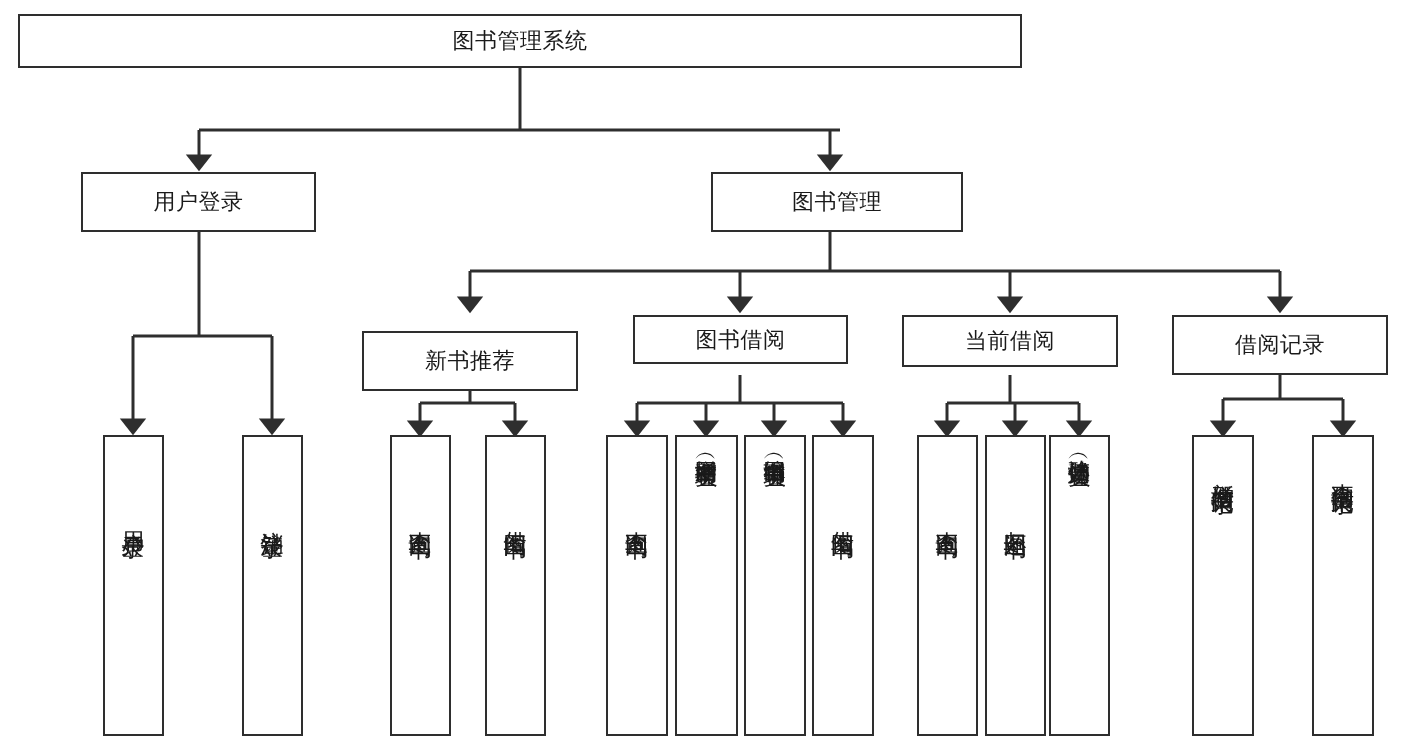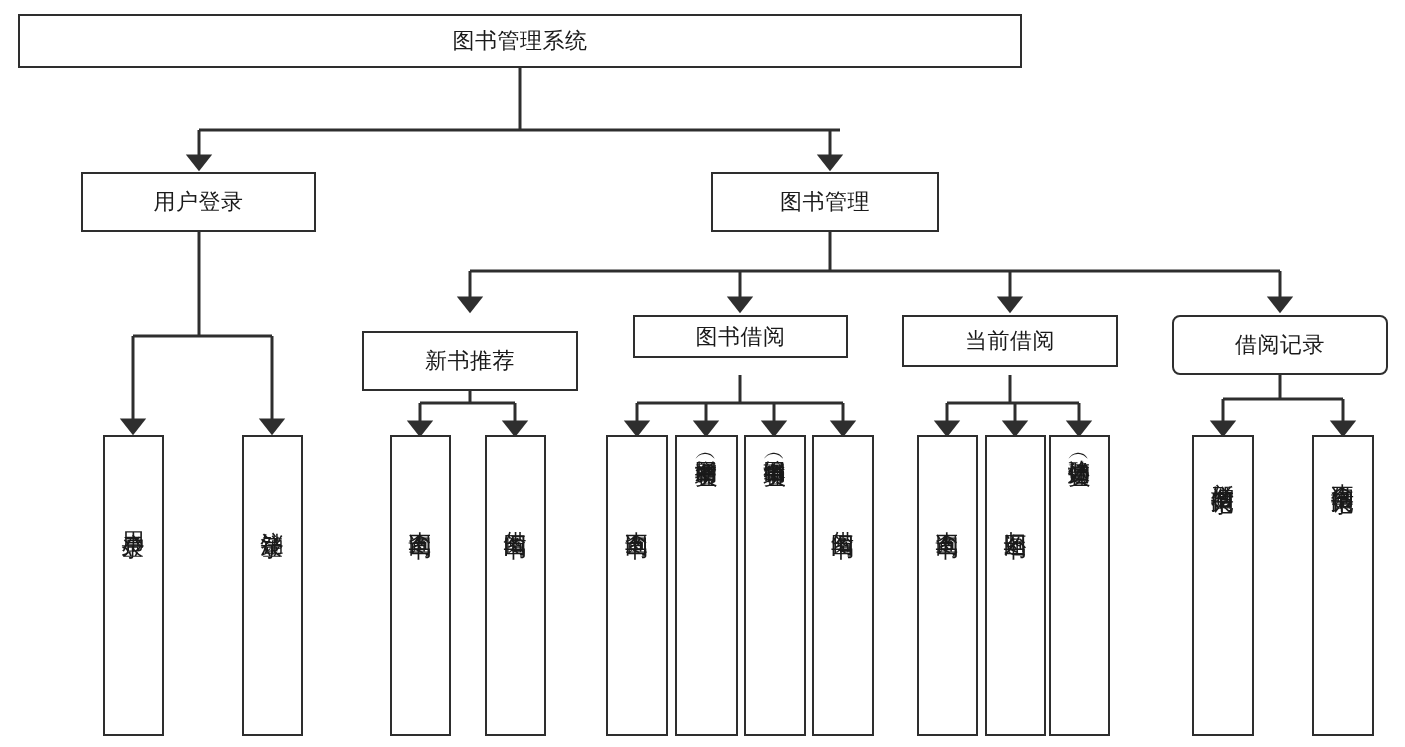--- a/index.html
+++ b/index.html
@@ -132,37 +132,37 @@
   </svg>
 
   <div class="node h root" style="left:18px; top:14px; width:1004px; height:54px;">
     <span class="lbl">图书管理系统</span>
   </div>
 
   <div class="node h" style="left:81px; top:172px; width:235px; height:60px;">
     <span class="lbl">用户登录</span>
   </div>
 
-  <div class="node h" style="left:711px; top:172px; width:228px; height:60px;">
+  <div class="node h" style="left:711px; top:172px; width:252px; height:60px;">
     <span class="lbl">图书管理</span>
   </div>
 
   <div class="node h" style="left:362px; top:331px; width:216px; height:60px;">
     <span class="lbl">新书推荐</span>
   </div>
 
-  <div class="node h" style="left:633px; top:315px; width:215px; height:43px;">
+  <div class="node h" style="left:633px; top:315px; width:215px; height:49px;">
     <span class="lbl">图书借阅</span>
   </div>
 
   <div class="node h" style="left:902px; top:315px; width:216px; height:52px;">
     <span class="lbl">当前借阅</span>
   </div>
 
-  <div class="node h" style="left:1172px; top:315px; width:216px; height:60px;border-radius:8px;">
+  <div class="node h" style="left:1172px; top:315px; width:216px; height:60px;">
     <span class="lbl">借阅记录</span>
   </div>
 
   <div class="node v" style="left:103px; top:435px; width:61px; height:301px; padding-top:76px;">
     <span class="lbl">用户登录</span>
   </div>
 
   <div class="node v" style="left:242px; top:435px; width:61px; height:301px; padding-top:76px;">
     <span class="lbl">注销登录</span>
   </div>

